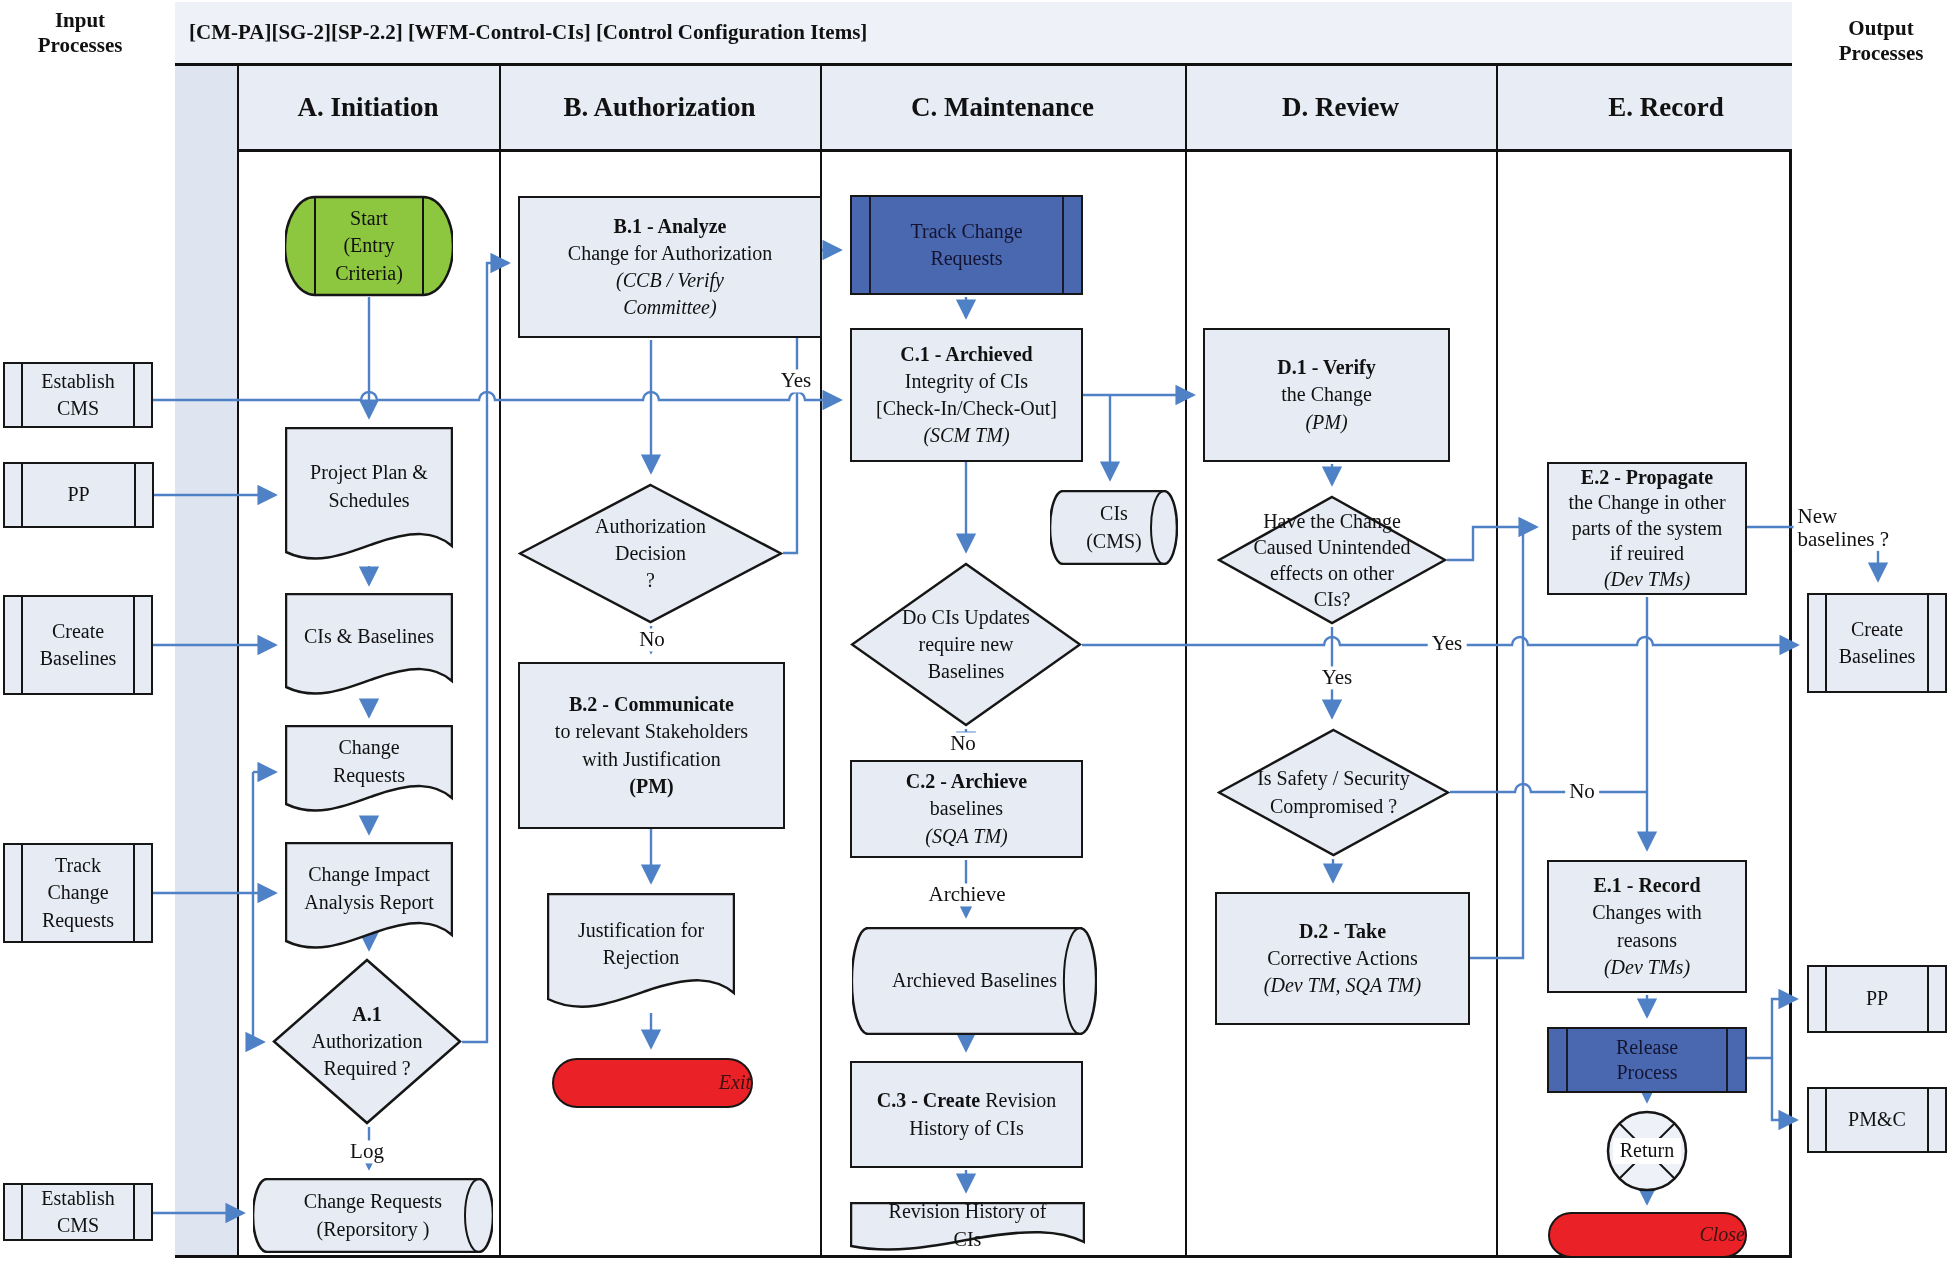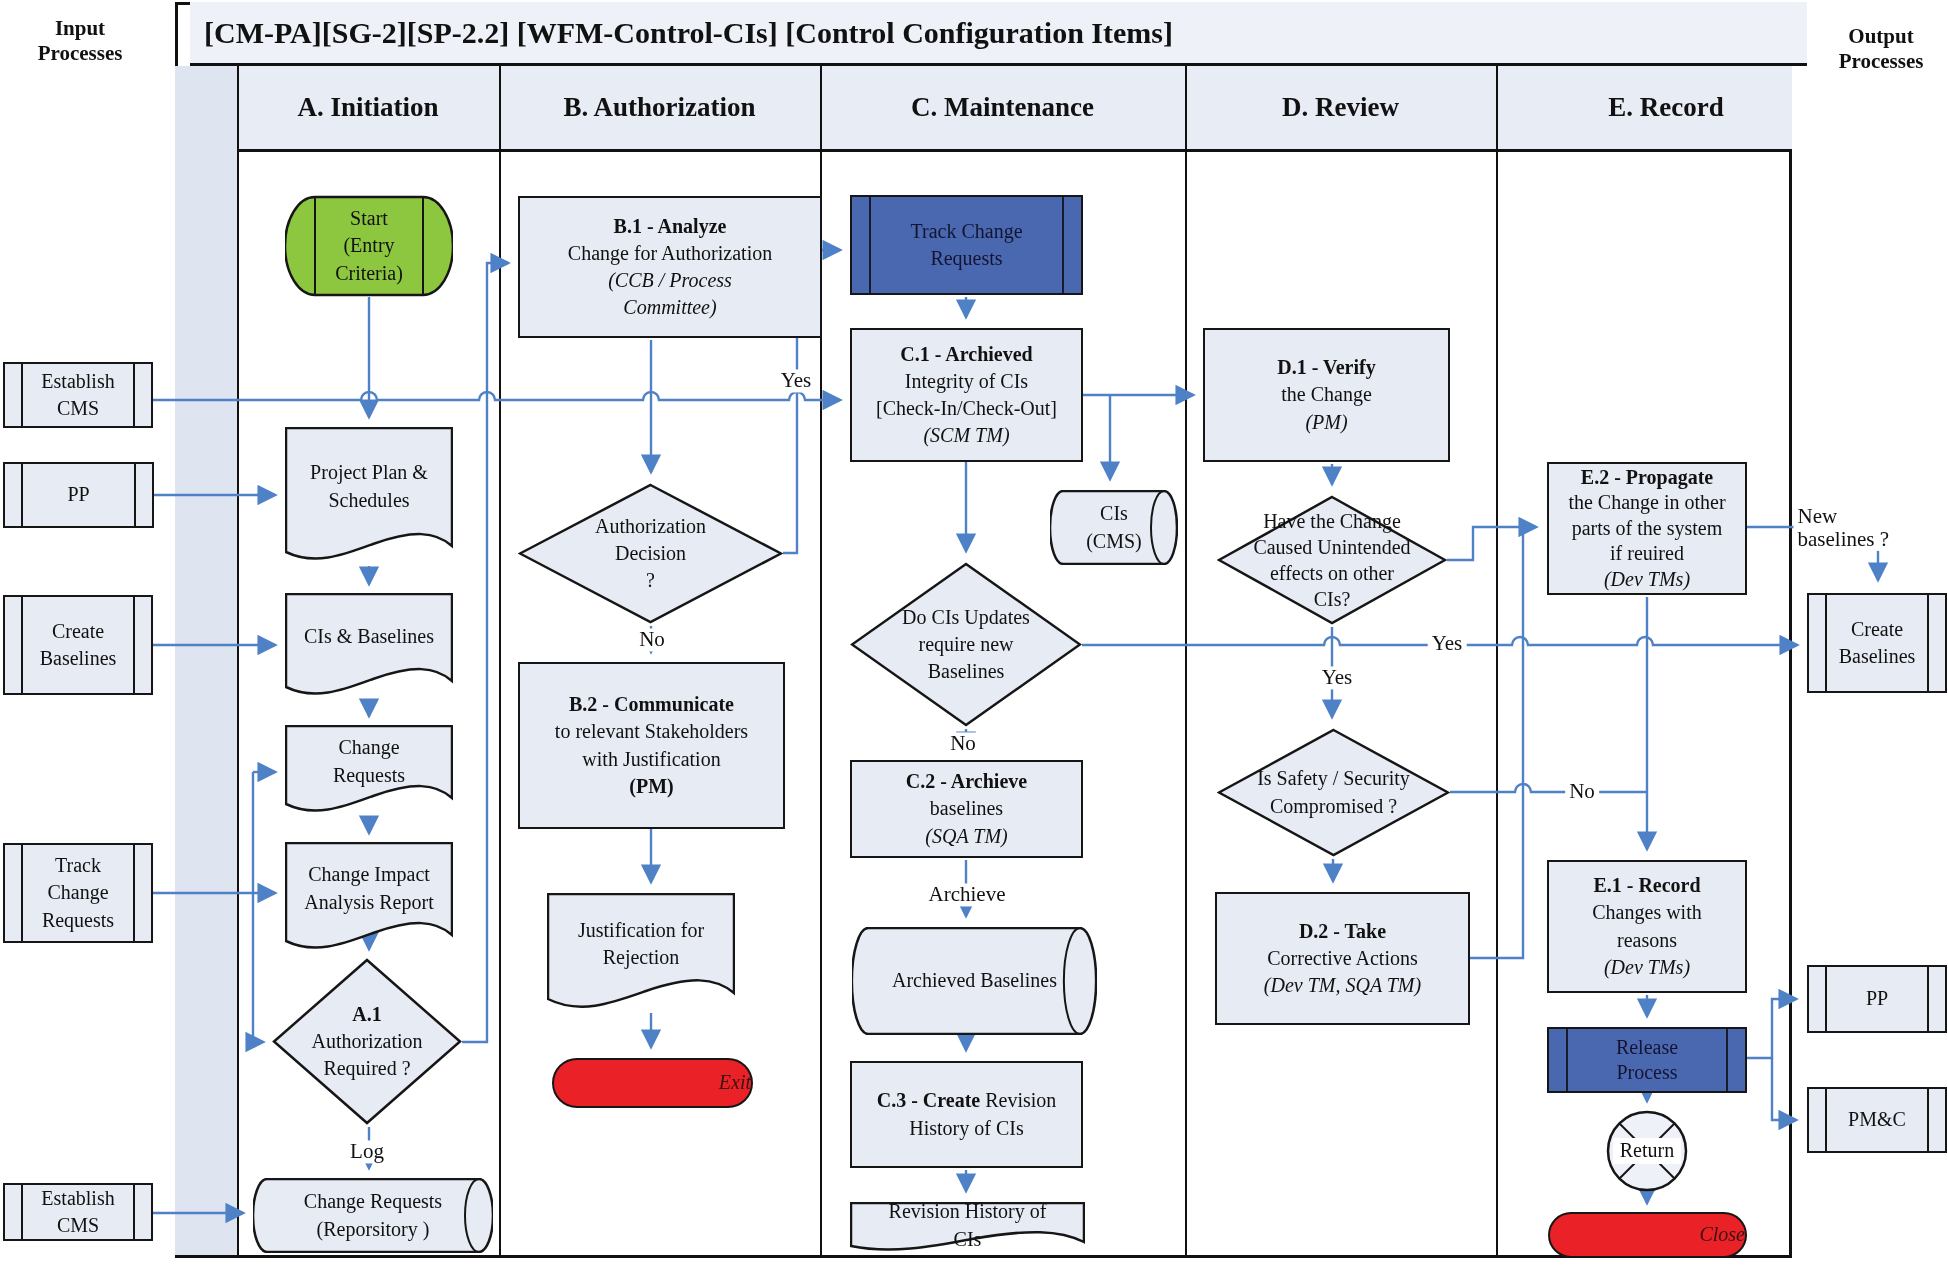--- a/index.html
+++ b/index.html
@@ -3,28 +3,28 @@
 <meta charset="utf-8">
 <style>
   html,body{margin:0;padding:0;background:#fff;}
   .canvas{position:relative;width:1948px;height:1269px;background:#fff;
           font-family:"Liberation Serif", "DejaVu Serif", serif;color:#111;overflow:hidden;}
   
   .tframe{position:absolute;left:175px;top:2px;width:1617px;height:1256px;
           border:3px solid #111;box-sizing:border-box;z-index:1;}
   .titlebar{position:absolute;left:175px;top:2px;width:1617px;height:64px;background:#eef1f8;
           border-bottom:3px solid #111;box-sizing:border-box;display:flex;align-items:center;
-          padding-left:14px;font-weight:bold;font-size:30px;z-index:2;margin-left:15px;}
+          padding-left:14px;font-weight:bold;font-size:21px;z-index:2;}
   .hfill{position:absolute;left:175px;top:66px;width:1617px;height:86px;background:#e8ecf5;
           border-bottom:3px solid #111;box-sizing:border-box;z-index:2;}
   .ncol{position:absolute;left:175px;top:66px;width:62px;height:1189px;background:#dee4f0;z-index:2;}
   .vline{position:absolute;top:66px;height:1189px;width:2px;background:#111;z-index:3;}
   .hlabel{position:absolute;top:66px;height:83px;display:flex;align-items:center;justify-content:center;
           font-weight:bold;font-size:27px;z-index:4;}
-  .corner{position:absolute;font-weight:bold;font-size:21px;text-align:center;line-height:1.2;z-index:4;margin-top:8px;}
+  .corner{position:absolute;font-weight:bold;font-size:21px;text-align:center;line-height:1.2;z-index:4;}
   
   .node{position:absolute;box-sizing:border-box;z-index:6;font-size:20px;line-height:1.36;text-align:center;}
   .proc{background:#e7ebf4;border:2.5px solid #161616;display:flex;flex-direction:column;
         justify-content:center;align-items:center;}
   .blue{background:#4a68b0;border:2.5px solid #161616;color:#141432;display:flex;flex-direction:column;
         justify-content:center;align-items:center;}
   .blue::before,.blue::after{content:"";position:absolute;top:0;bottom:0;width:0;border-left:2.5px solid #1a1a2e;}
   .blue::before{left:17px}.blue::after{right:17px}
   .io{background:#e7ebf4;border:2.5px solid #161616;display:flex;flex-direction:column;
         justify-content:center;align-items:center;}
@@ -232,21 +232,21 @@
     </svg>
     <div class="overlay">
       <div class="nw">Change Requests</div>
       <div class="nw">(Reporsitory )</div>
     </div>
   </div>
 
   <div class="node proc" style="left:518px;top:196px;width:304px;height:142px">
     <div class="nw b">B.1 - Analyze</div>
     <div class="nw">Change for Authorization</div>
-    <div class="nw i">(CCB / Process</div>
+    <div class="nw i">(CCB / Verify</div>
     <div class="nw i">Committee)</div>
   </div>
 
   <div class="shape" style="left:518px;top:483px;width:265px;height:141px">
     <svg viewBox="0 0 265 141" preserveAspectRatio="none">
       <polygon points="132.5,2 263,70.5 132.5,139 2,70.5" fill="#e7ebf4" stroke="#161616" stroke-width="2.5"></polygon>
     </svg>
     <div class="overlay">
       <div class="nw">Authorization</div>
       <div class="nw">Decision</div>

